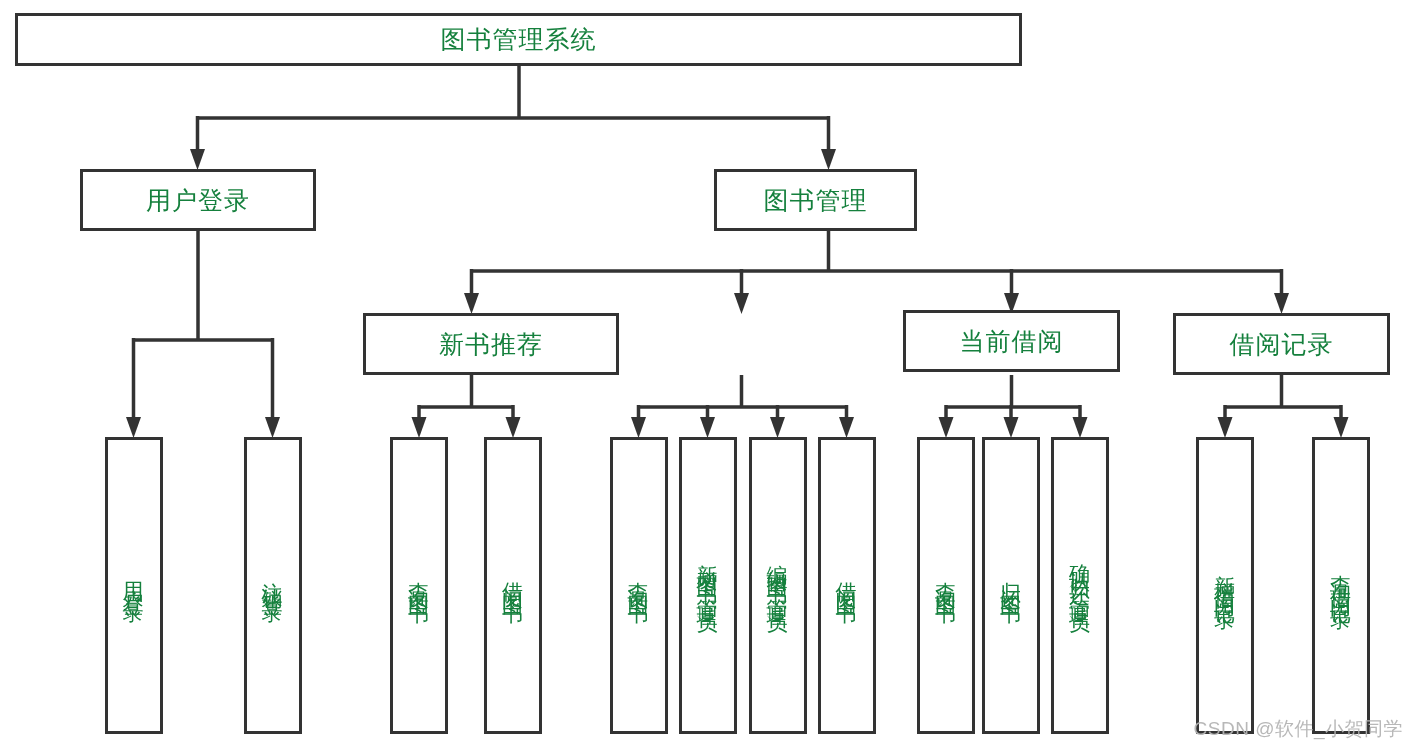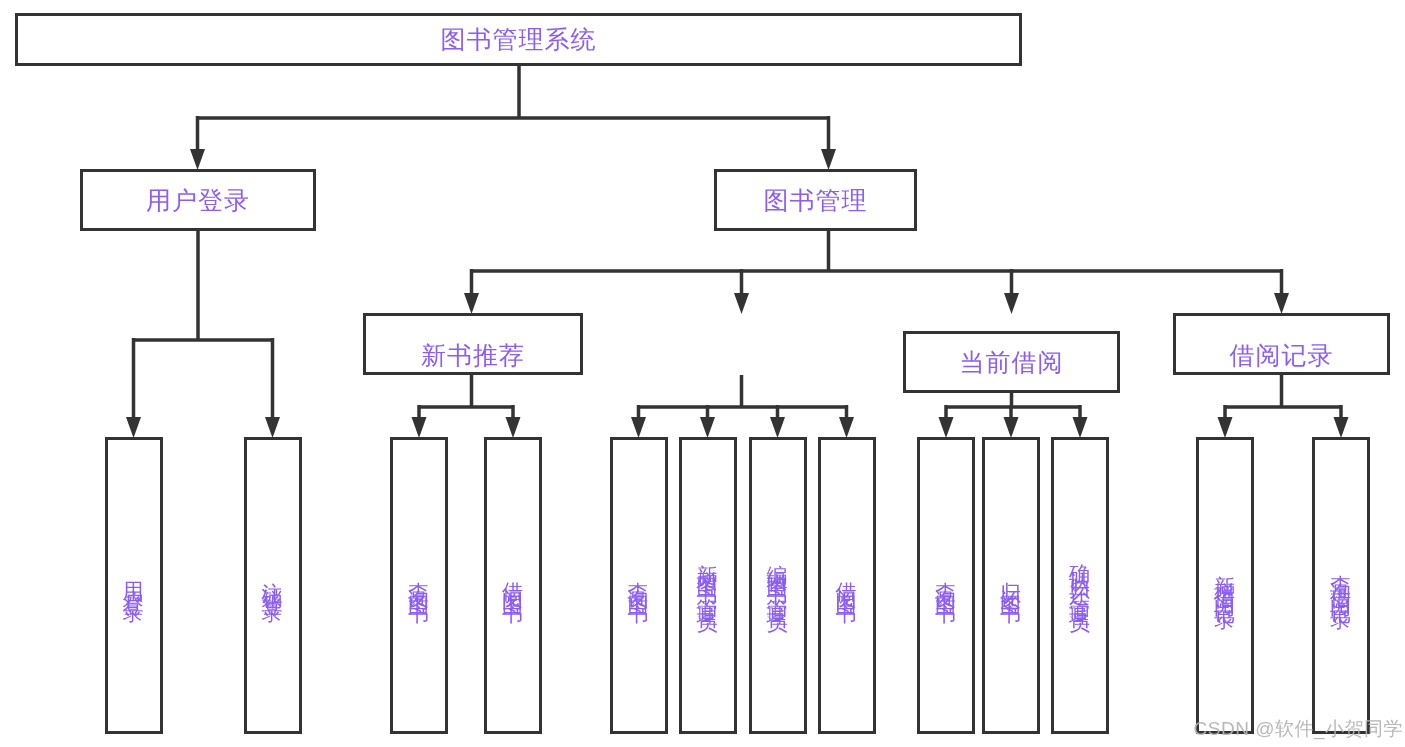--- a/index.html
+++ b/index.html
@@ -17,21 +17,21 @@
     width: 1405px; height: 747px;
   }
   .node {
     position: absolute;
     box-sizing: border-box;
     border: 3.5px solid #333333;
     background: #ffffff;
     display: flex;
     align-items: center;
     justify-content: center;
-    color: #8b5cf6;
+    color: #15803d;
   }
   .node.h span {
     font-size: 25px;
     letter-spacing: 1px;
     white-space: nowrap;
   }
   .node.v span {
     writing-mode: vertical-rl;
     text-orientation: mixed;
     font-size: 21px;
@@ -102,27 +102,27 @@
     <span>图书管理系统</span>
   </div>
 
   <div class="node h lvl2" style="left:80px; top:169px; width:236px;">
     <span>用户登录</span>
   </div>
   <div class="node h lvl2" style="left:714px; top:169px; width:203px;">
     <span>图书管理</span>
   </div>
 
-  <div class="node h lvl3" style="left:363px; top:313px; width:220px;align-items:flex-end;">
+  <div class="node h lvl3" style="left:363px; top:313px; width:256px;">
     <span>新书推荐</span>
   </div>
-  <div class="node h lvl3" style="left:903px; top:331px; width:217px;">
+  <div class="node h lvl3" style="left:903px; top:310px; width:217px;">
     <span>当前借阅</span>
   </div>
-  <div class="node h lvl3" style="left:1173px; top:313px; width:217px;align-items:flex-end;">
+  <div class="node h lvl3" style="left:1173px; top:313px; width:217px;">
     <span>借阅记录</span>
   </div>
 
   <div class="node v leaf" style="left:104.5px;">
     <span>用户登录</span>
   </div>
   <div class="node v leaf" style="left:243.5px;">
     <span>注销登录</span>
   </div>
 

